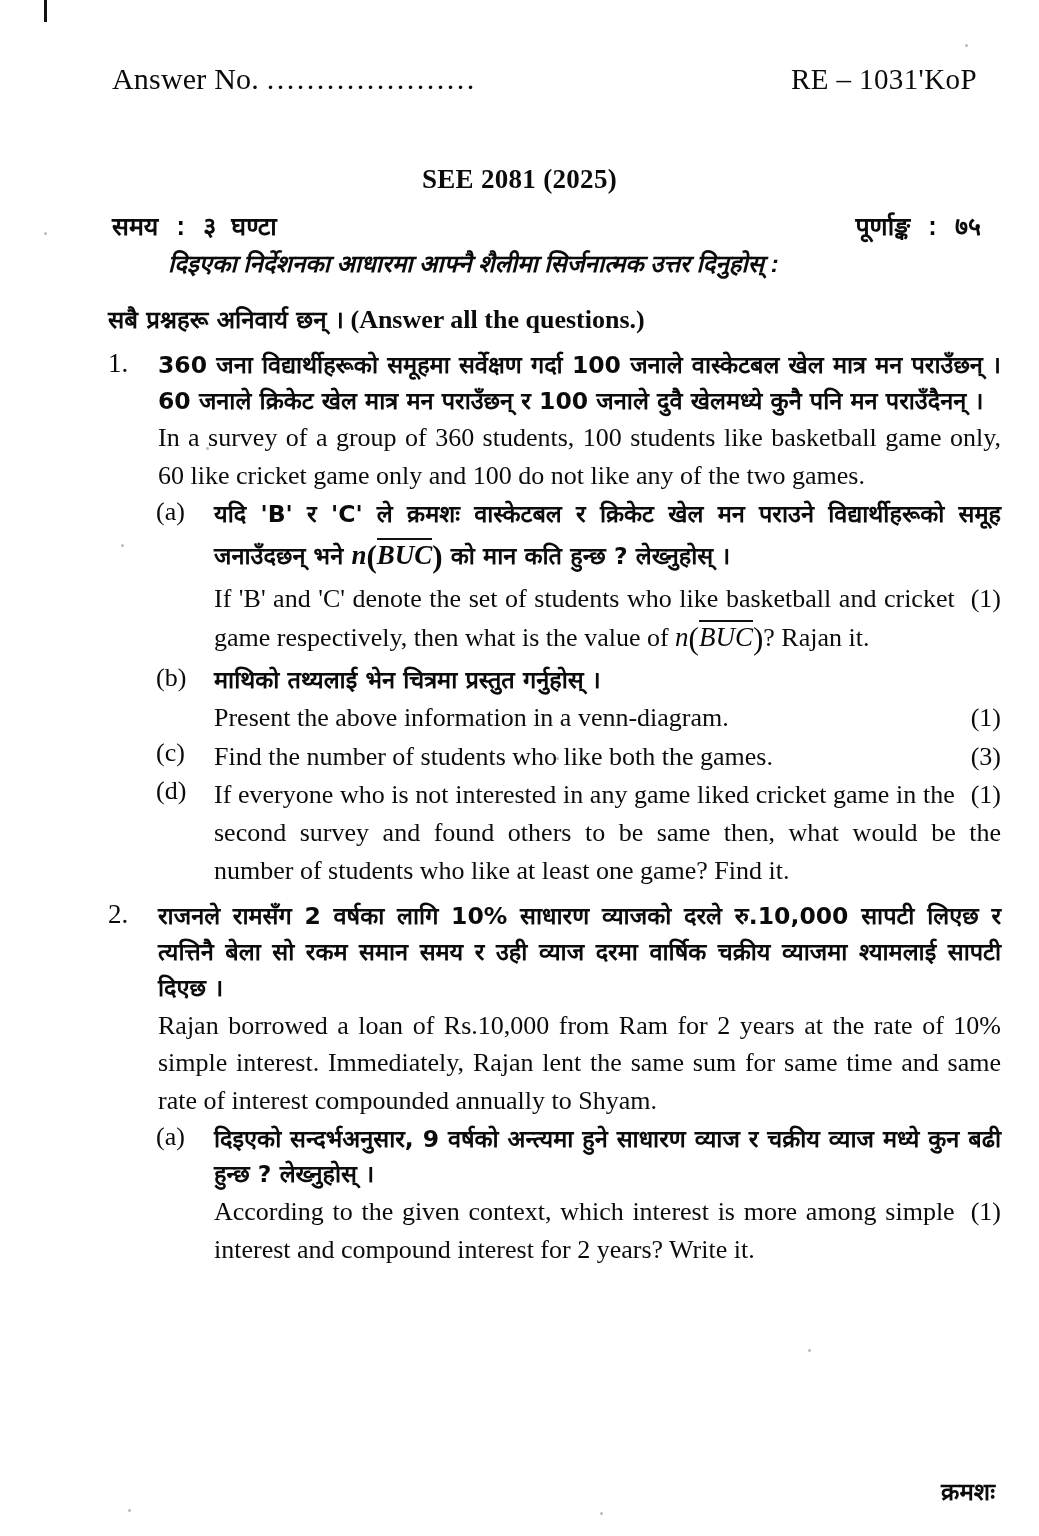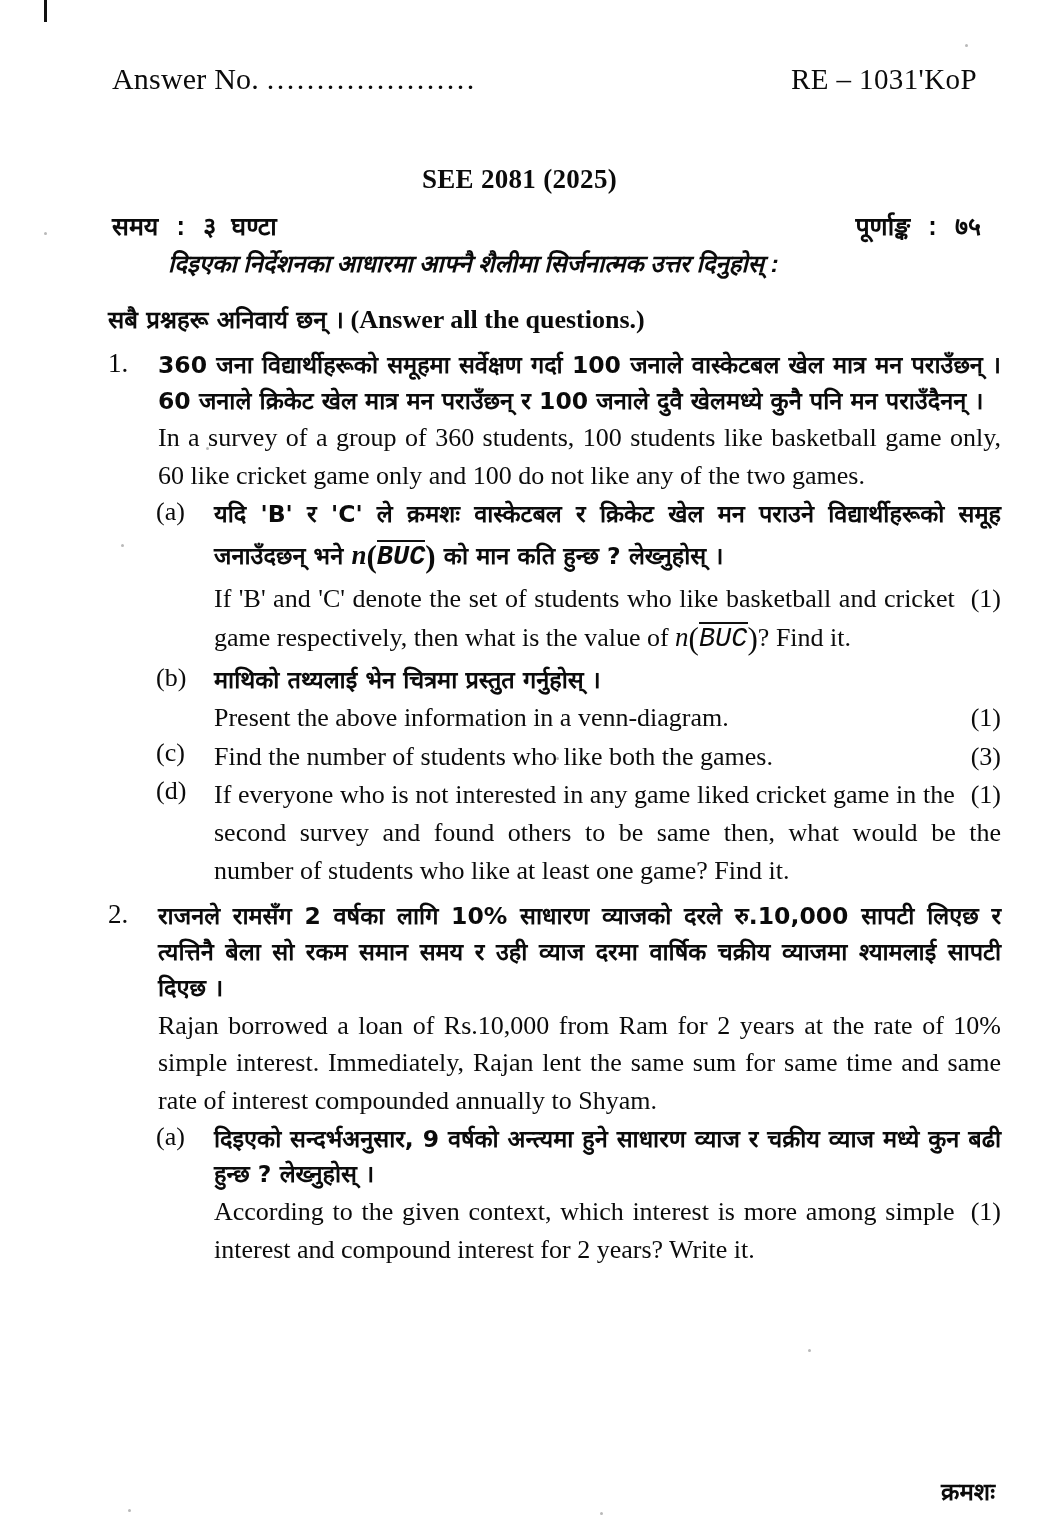--- a/index.html
+++ b/index.html
@@ -194,21 +194,20 @@
   .bigparen {
     font-style: normal;
     font-size: 31px;
     vertical-align: -3px;
   }
   .overbar {
     border-top: 2px solid #111;
     padding-top: 1px;
     display: inline-block;
     line-height: 1.05;
-    font-family: Liberation Mono, monospace;
   }
 
   .footer-note {
     position: absolute;
     right: 44px;
     top: 1474px;
     font-family: "DejaVu Sans", "Liberation Sans", sans-serif;
     font-size: 24px;
     font-weight: bold;
   }
@@ -267,21 +266,21 @@
         <div class="sub">
           <div class="sub-label">(a)</div>
           <div class="np-line">
             <span>यदि 'B' र 'C' ले क्रमशः वास्केटबल र क्रिकेट खेल मन पराउने विद्यार्थीहरूको समूह जनाउँदछन् भने</span>
             <span class="mathit"><span>n</span><span class="bigparen">(</span><span class="overbar">BUC</span><span class="bigparen">)</span></span>
             <span>को मान कति हुन्छ ? लेख्नुहोस् ।</span>
           </div>
           <div class="en-line clearfix">
             <span class="marks">(1)</span>
             <span>If 'B' and 'C' denote the set of students who like basketball and cricket game respectively, then what is the value of</span>
-            <span class="mathit"><span>n</span><span class="bigparen">(</span><span class="overbar">BUC</span><span class="bigparen">)</span></span><span>? Find it.</span>
+            <span class="mathit"><span>n</span><span class="bigparen">(</span><span class="overbar">BUC</span><span class="bigparen">)</span></span><span>? Rajan it.</span>
           </div>
         </div>
 
         <div class="sub">
           <div class="sub-label">(b)</div>
           <div class="np-line last">माथिको तथ्यलाई भेन चित्रमा प्रस्तुत गर्नुहोस् ।</div>
           <div class="en-line last clearfix">
             <span class="marks">(1)</span>
             <span>Present the above information in a venn-diagram.</span>
           </div>

